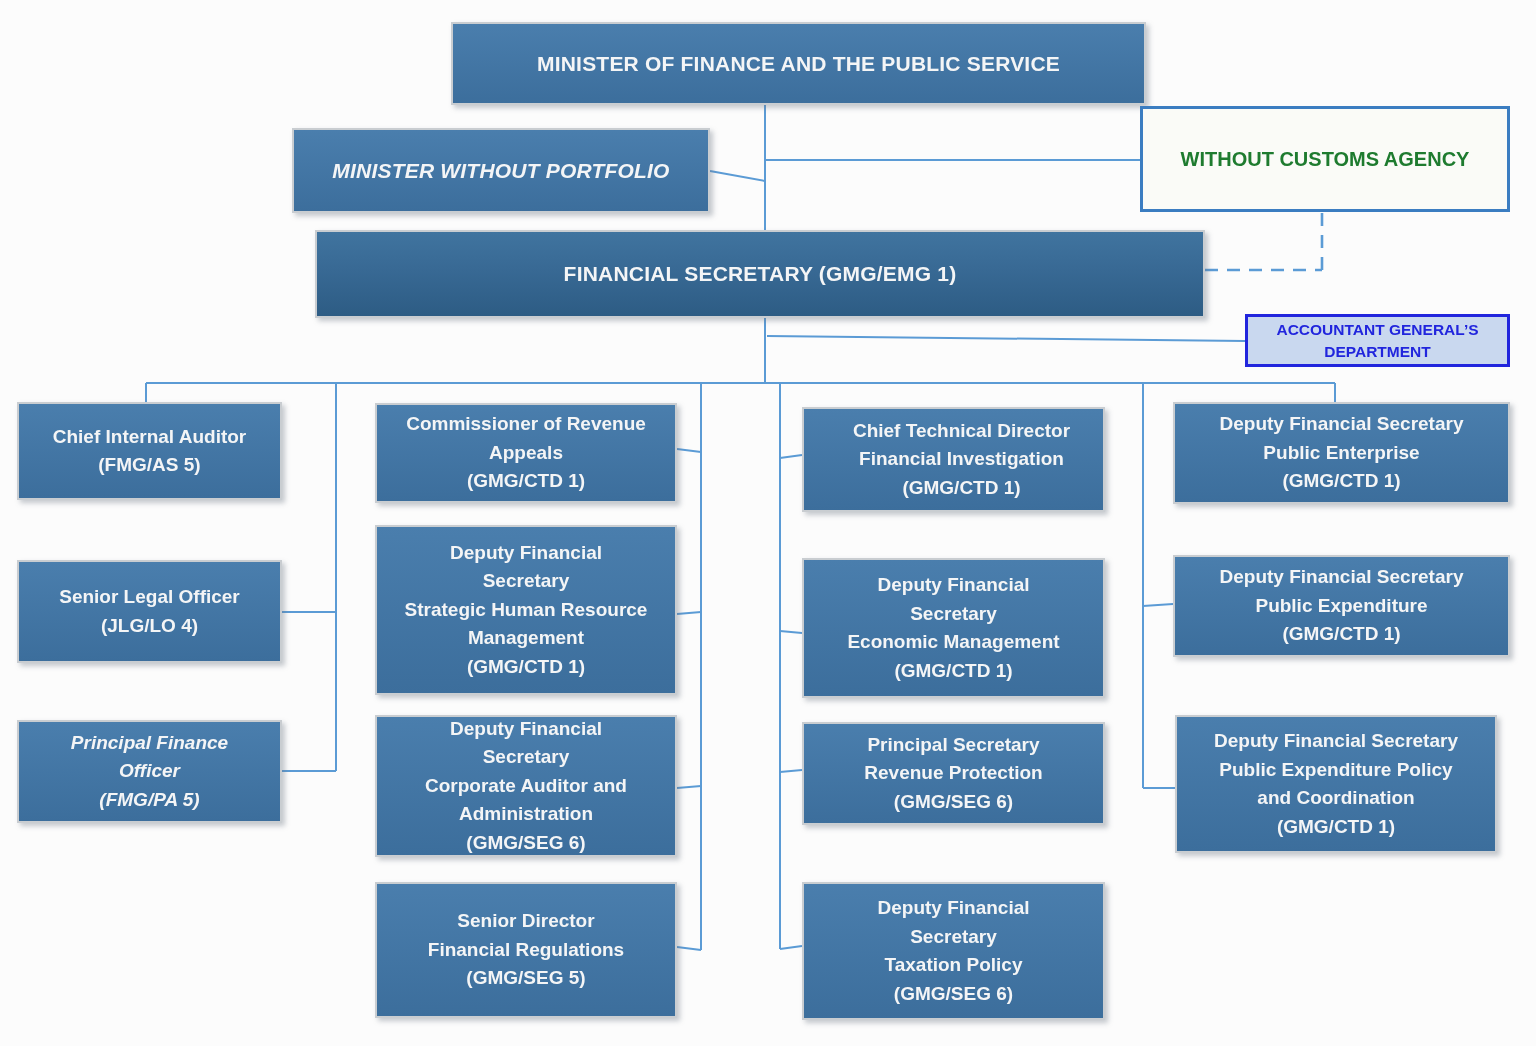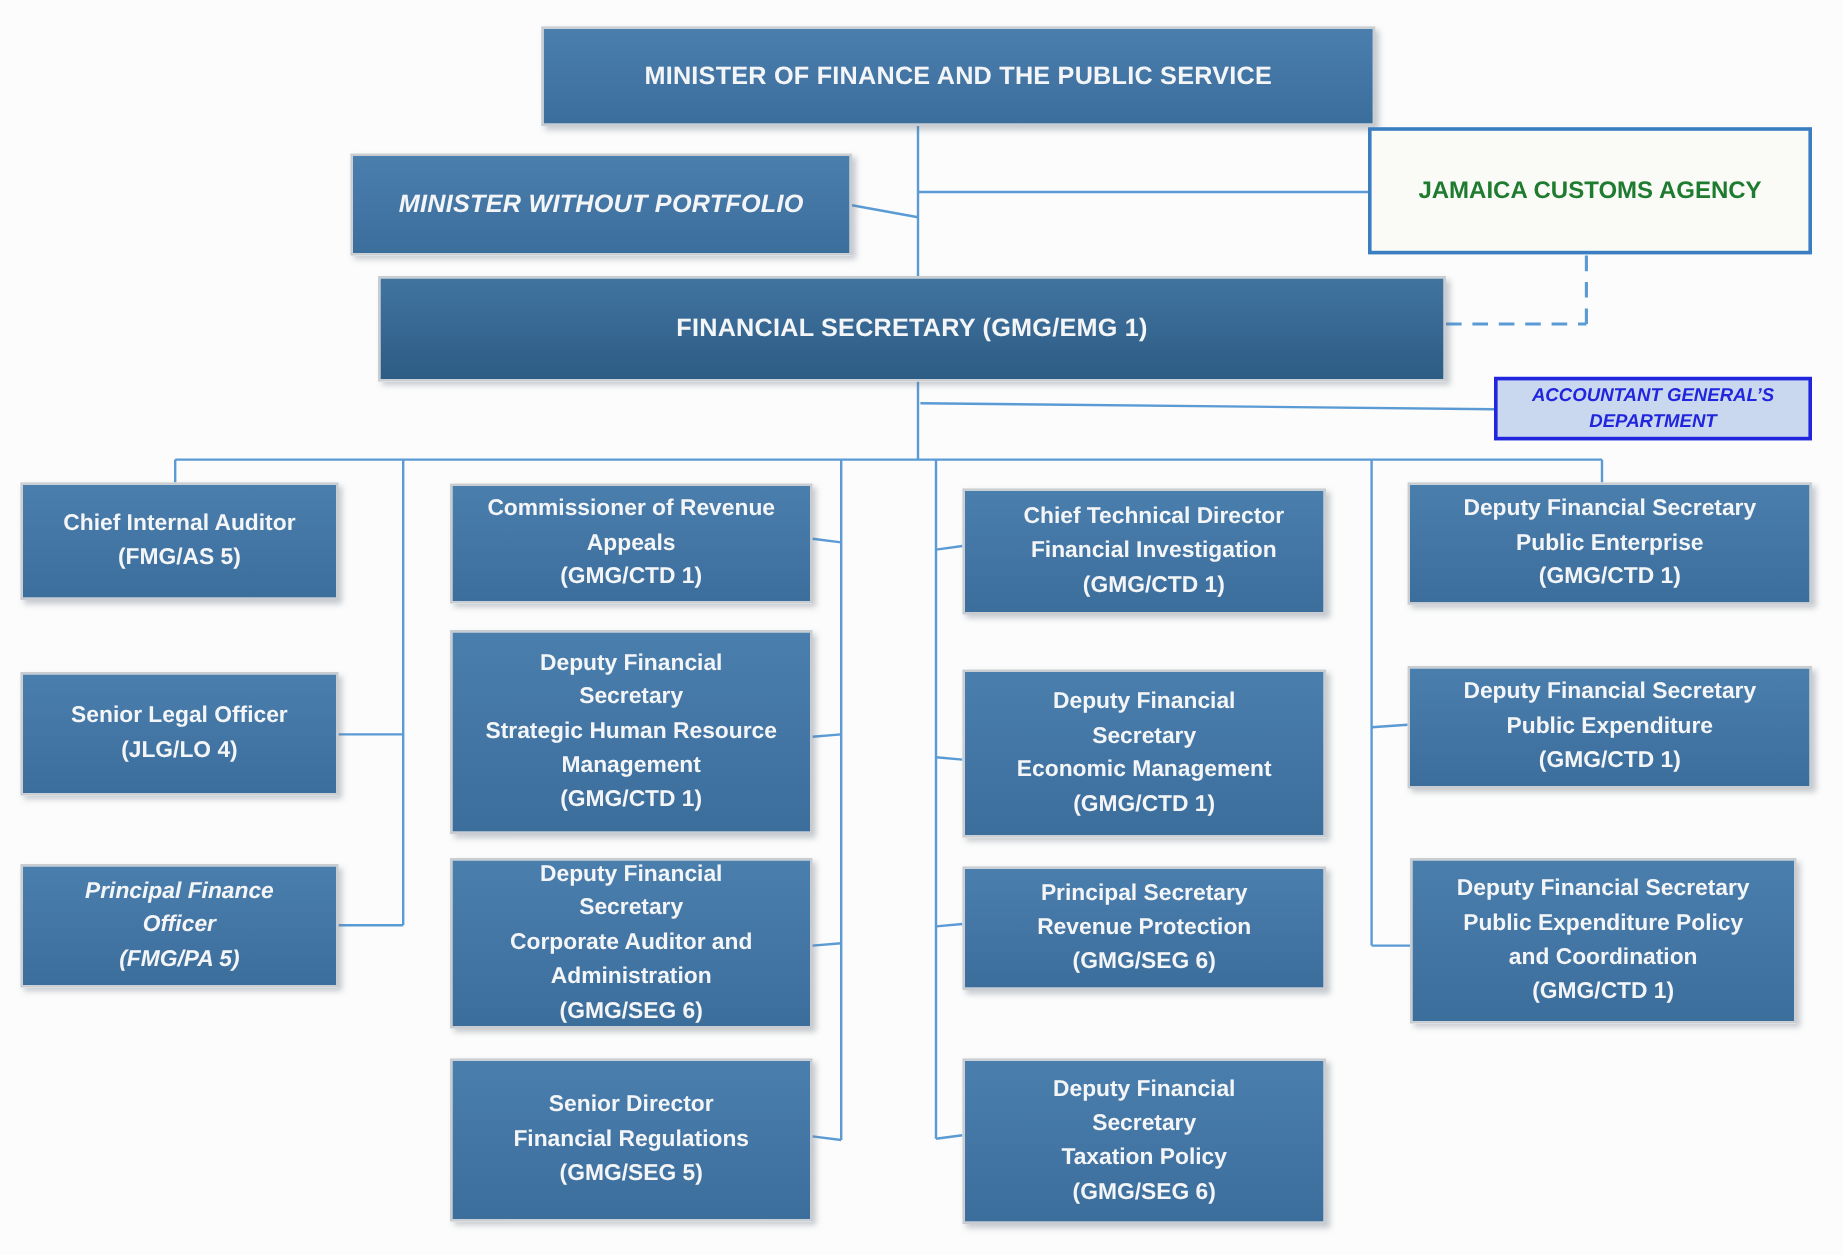--- a/index.html
+++ b/index.html
@@ -41,21 +41,20 @@
     line-height:1.85;
   }
   .node--department{
     background:var(--dept-bg,#c9d8ef);
     border:3px solid var(--dept-border,#2125dd);
     box-shadow:none;
     color:var(--dept-text,#2125dd);
     font-size:15.5px;
     line-height:1.4;
     padding:2px 4px;
-    font-style:italic;
   }
   .node-line{white-space:nowrap;}
 </style>
 </head>
 <body>
 
 <div class="canvas">
   <svg class="connector-layer" viewBox="0 0 1536 1046" xmlns="http://www.w3.org/2000/svg">
       <line x1="765" y1="105" x2="765" y2="230" class="conn"></line>
       <line x1="710" y1="171" x2="765" y2="181" class="conn"></line>
@@ -85,21 +84,21 @@
       <line x1="1335" y1="383" x2="1335" y2="402" class="conn"></line>
     </svg>
   <div>
       <div class="node node--title" style="left: 417px; top: 22px; width: 695px; height: 83px; margin-left: 34px;">
         <div class="node-line">MINISTER OF FINANCE AND THE PUBLIC SERVICE</div>
       </div>
       <div class="node node--title" style="left: 292px; top: 128px; width: 418px; height: 85px; font-style: italic;">
         <div class="node-line">MINISTER WITHOUT PORTFOLIO</div>
       </div>
       <div class="node node--agency" style="left: 1140px; top: 106px; width: 370px; height: 106px;">
-        <div class="node-line">JAMAICA CUSTOMS AGENCY</div>
+        <div class="node-line">WITHOUT CUSTOMS AGENCY</div>
       </div>
       <div class="node node--dark" style="left: 315px; top: 230px; width: 890px; height: 88px; align-items: center;">
         <div class="node-line">FINANCIAL SECRETARY (GMG/EMG 1)</div>
       </div>
       <div class="node node--department" style="left: 1245px; top: 314px; width: 265px; height: 53px;">
         <div class="node-line">ACCOUNTANT GENERAL’S</div>
         <div class="node-line">DEPARTMENT</div>
       </div>
       <div class="node" style="left: 17px; top: 402px; width: 265px; height: 98px;">
         <div class="node-line">Chief Internal Auditor</div>

